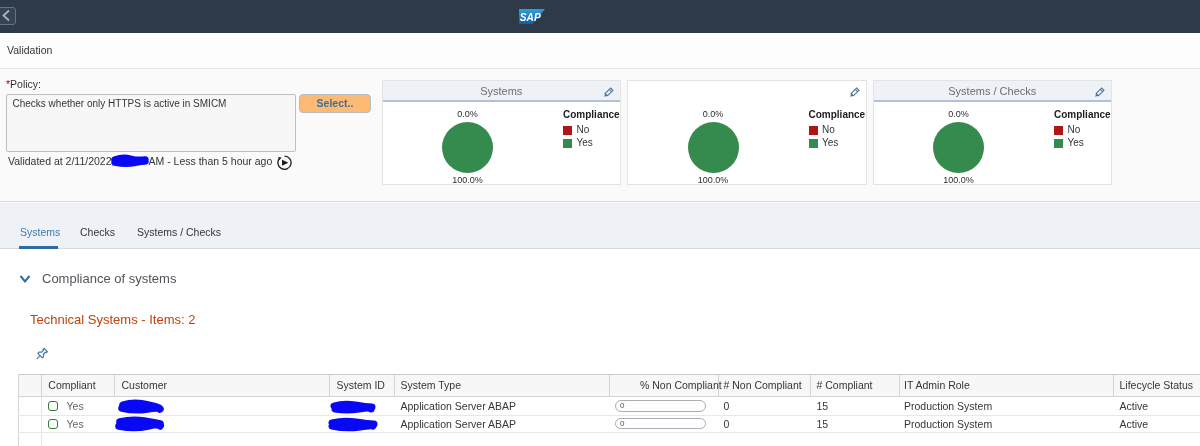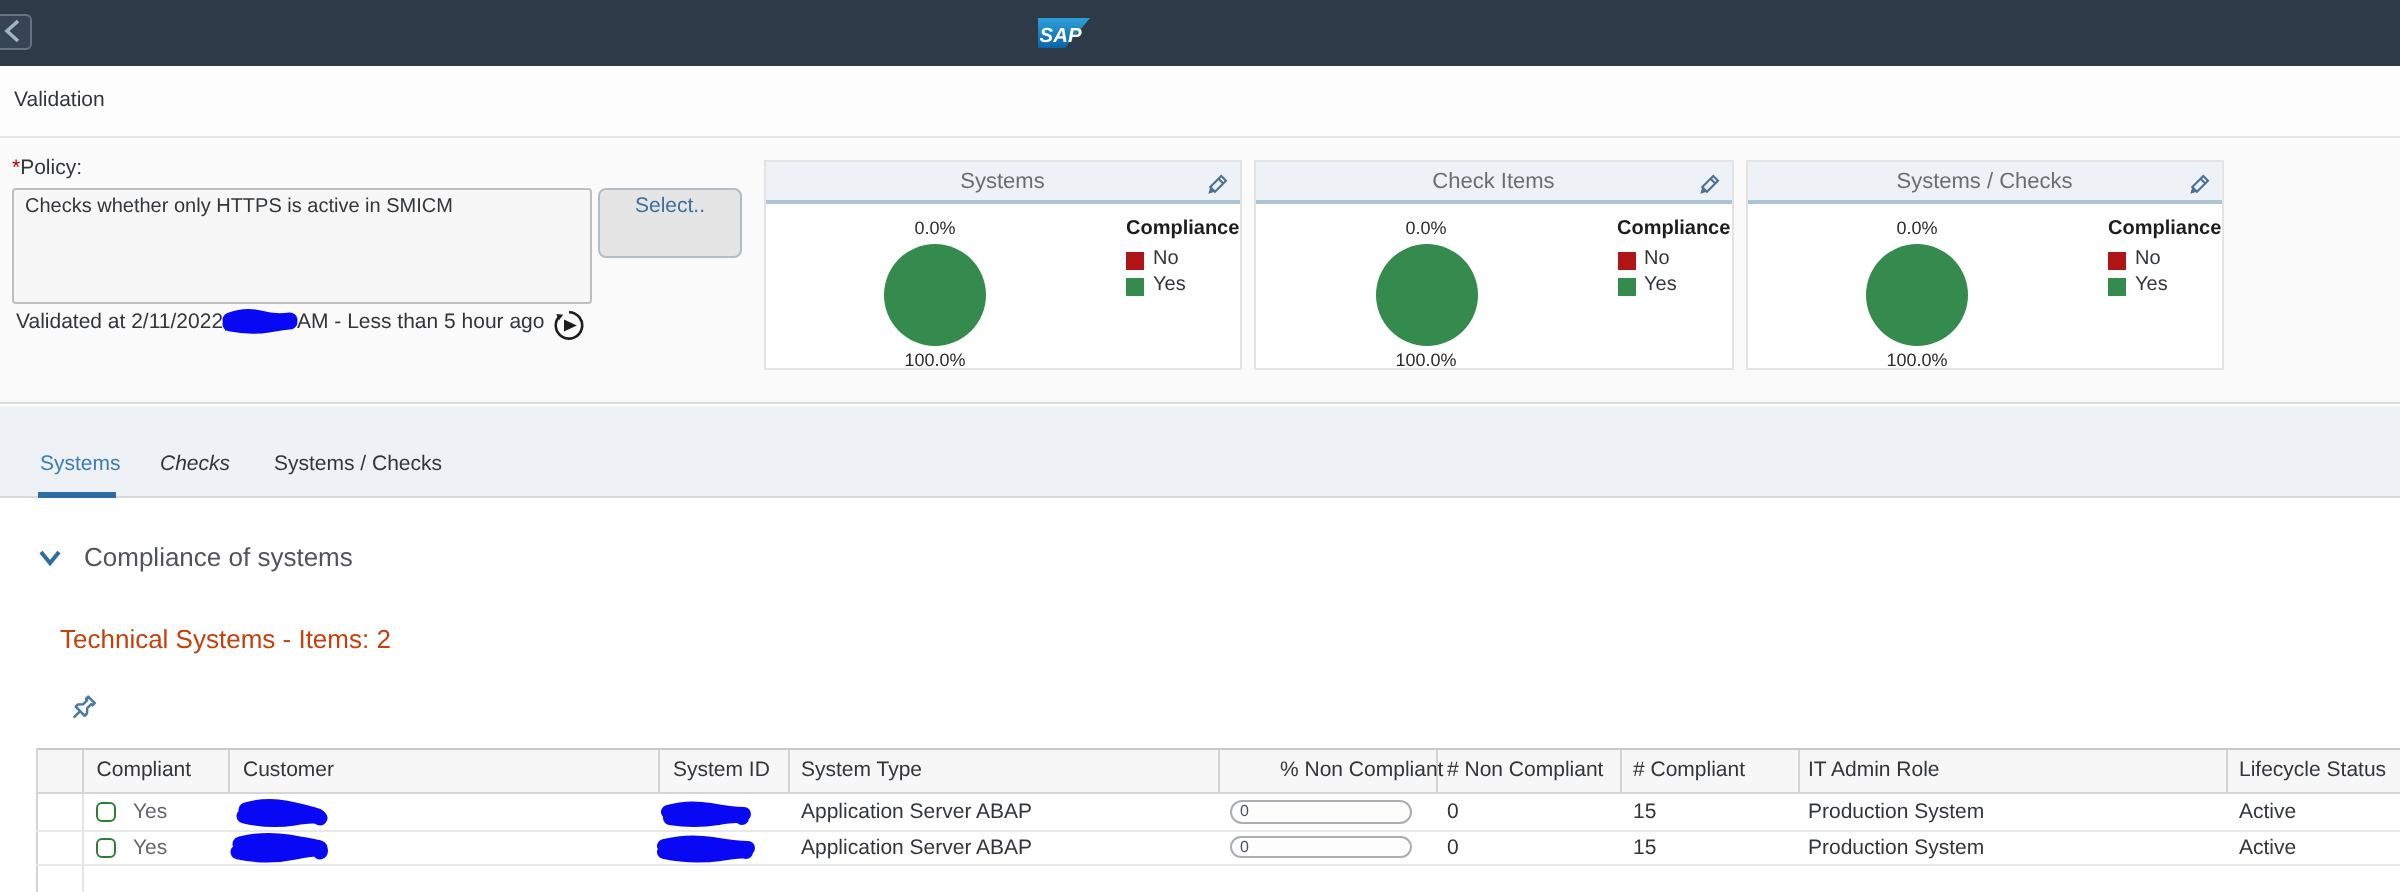--- a/index.html
+++ b/index.html
@@ -29,21 +29,21 @@
     <text x="0.8" y="12" font-size="10.2" font-weight="bold" font-style="italic" fill="#fff" font-family="Liberation Sans, sans-serif">SAP</text>
   </svg>
 
   <div class="abs" style="left:0;top:33px;width:1200px;height:36px;background:#fdfdfd;border-bottom:1px solid #e4e7e9;"></div>
   <div class="abs" style="left:7px;top:33px;height:35px;line-height:35px;font-size:10.5px;color:#32363a;">Validation</div>
 
   <div class="abs" style="left:0;top:69px;width:1200px;height:133px;background:#fafafa;border-bottom:1px solid #d9dcde;"></div>
   <div class="abs" style="left:6px;top:77.5px;font-size:10.5px;color:#32363a;"><span style="color:#b00;">*</span>Policy:</div>
   <div class="abs" style="left:6px;top:94px;width:290px;height:58px;background:#f7f7f7;border:1px solid #bfbfbf;border-radius:2px;"></div>
   <div class="abs" style="left:12.5px;top:98px;font-size:10px;color:#32363a;">Checks whether only HTTPS is active in SMICM</div>
-  <div class="abs" style="left:299px;top:94px;width:72px;height:35px;background:#e5e5e5;border:1px solid #b4bcc4;border-radius:4px;text-align:center;line-height:17px;font-size:10.5px;color:#3b6fa0;">Select..</div>
+  <div class="abs" style="left:299px;top:94px;width:72px;height:19px;background:#fdba74;border:1px solid #b4bcc4;border-radius:4px;text-align:center;line-height:17px;font-size:10.5px;color:#3b6fa0;font-weight:bold;">Select..</div>
   <div class="abs" style="left:8px;top:154.5px;font-size:10.5px;color:#32363a;">Validated at 2/11/2022,</div>
   <div class="abs" style="left:148.5px;top:154.5px;font-size:10.5px;color:#32363a;">AM - Less than 5 hour ago</div>
   <svg class="abs" style="left:110px;top:152.5px;" width="40" height="15" viewBox="0 0 40 15">
     <path d="M5,7 Q13,4 20,6 T35,7 M5,9 Q15,11 24,9.5 T35,8" fill="none" stroke="#0808f5" stroke-width="7.5" stroke-linecap="round"></path>
   </svg>
   <svg class="abs" style="left:277px;top:155px;" width="16" height="16" viewBox="0 0 16 16">
     <path d="M 7.5 1.1 A 6.6 6.6 0 1 1 2.8 3.05" fill="none" stroke="#1d1d1d" stroke-width="1.3"></path>
     <polygon points="1.2,2.0 4.6,2.4 2.4,5.2" fill="#1d1d1d"></polygon>
     <polygon points="5.0,4.7 11.4,7.7 5.0,10.8" fill="#1d1d1d"></polygon>
   </svg>
@@ -60,21 +60,20 @@
     <div style="position:absolute;left:55px;top:28.3px;width:60px;text-align:center;font-size:9px;color:#2b2b2b;">0.0%</div>
     <div style="position:absolute;left:59.5px;top:40.5px;width:51px;height:51px;border-radius:50%;background:#358a4d;"></div>
     <div style="position:absolute;left:55px;top:93.6px;width:60px;text-align:center;font-size:9px;color:#2b2b2b;">100.0%</div>
     <div style="position:absolute;left:180.5px;top:27.9px;font-size:10px;font-weight:bold;color:#1d1d1d;">Compliance</div>
     <div style="position:absolute;left:180.5px;top:45px;width:9px;height:9px;background:#b01515;"></div>
     <div style="position:absolute;left:194px;top:43.4px;font-size:10px;color:#32363a;">No</div>
     <div style="position:absolute;left:180.5px;top:58px;width:9px;height:9px;background:#358a4d;"></div>
     <div style="position:absolute;left:194px;top:56.4px;font-size:10px;color:#32363a;">Yes</div>
   </div>
   <div class="abs" style="left:627.0px;top:80px;width:239.5px;height:105px;background:#fff;border:1px solid #e3e3e3;overflow:hidden;">
-    <div style="position:absolute;left:0;top:0;width:100%;height:21px;background:#eef2f6;border-bottom:2px solid #aec3d6;text-align:center;line-height:20px;font-size:11px;color:#6a6d70;">Check Items</div>
     <svg style="position:absolute;left:219.5px;top:6px;" width="12" height="12" viewBox="0 0 12 12">
       <g transform="rotate(45 6 6)">
         <rect x="4.35" y="0.6" width="3.3" height="7.8" fill="none" stroke="#4a7296" stroke-width="1.05"></rect>
         <line x1="4.35" y1="2.5" x2="7.65" y2="2.5" stroke="#4a7296" stroke-width="1.05"></line>
         <polygon points="4.35,8.4 7.65,8.4 6,11.4" fill="#4a7296"></polygon>
       </g>
     </svg>
     <div style="position:absolute;left:55px;top:28.3px;width:60px;text-align:center;font-size:9px;color:#2b2b2b;">0.0%</div>
     <div style="position:absolute;left:59.5px;top:40.5px;width:51px;height:51px;border-radius:50%;background:#358a4d;"></div>
     <div style="position:absolute;left:55px;top:93.6px;width:60px;text-align:center;font-size:9px;color:#2b2b2b;">100.0%</div>
@@ -98,21 +97,21 @@
     <div style="position:absolute;left:55px;top:93.6px;width:60px;text-align:center;font-size:9px;color:#2b2b2b;">100.0%</div>
     <div style="position:absolute;left:180.5px;top:27.9px;font-size:10px;font-weight:bold;color:#1d1d1d;">Compliance</div>
     <div style="position:absolute;left:180.5px;top:45px;width:9px;height:9px;background:#b01515;"></div>
     <div style="position:absolute;left:194px;top:43.4px;font-size:10px;color:#32363a;">No</div>
     <div style="position:absolute;left:180.5px;top:58px;width:9px;height:9px;background:#358a4d;"></div>
     <div style="position:absolute;left:194px;top:56.4px;font-size:10px;color:#32363a;">Yes</div>
   </div>
 
   <div class="abs" style="left:0;top:203px;width:1200px;height:46px;background:#eef2f6;border-bottom:1px solid #d9d9d9;"></div>
   <div class="abs" style="left:20px;top:225.5px;font-size:10.5px;color:#3a7cb3;">Systems</div>
-  <div class="abs" style="left:80px;top:225.5px;font-size:10.5px;color:#32363a;font-style:italic;">Checks</div>
+  <div class="abs" style="left:80px;top:225.5px;font-size:10.5px;color:#32363a;">Checks</div>
   <div class="abs" style="left:137px;top:225.5px;font-size:10.5px;color:#32363a;">Systems / Checks</div>
   <div class="abs" style="left:19px;top:245.5px;width:39px;height:3px;background:#2e6ba5;"></div>
 
   <svg class="abs" style="left:19px;top:274px;" width="12" height="10" viewBox="0 0 12 10">
     <polyline points="1.5,2 6,7.5 10.5,2" fill="none" stroke="#2f6d9e" stroke-width="2"></polyline>
   </svg>
   <div class="abs" style="left:42px;top:271px;font-size:13px;color:#51555a;">Compliance of systems</div>
   <div class="abs" style="left:30px;top:312px;font-size:13px;color:#c2410c;">Technical Systems - Items: 2</div>
 
   <svg class="abs" style="left:33px;top:347px;" width="17" height="17" viewBox="0 0 17 17">

